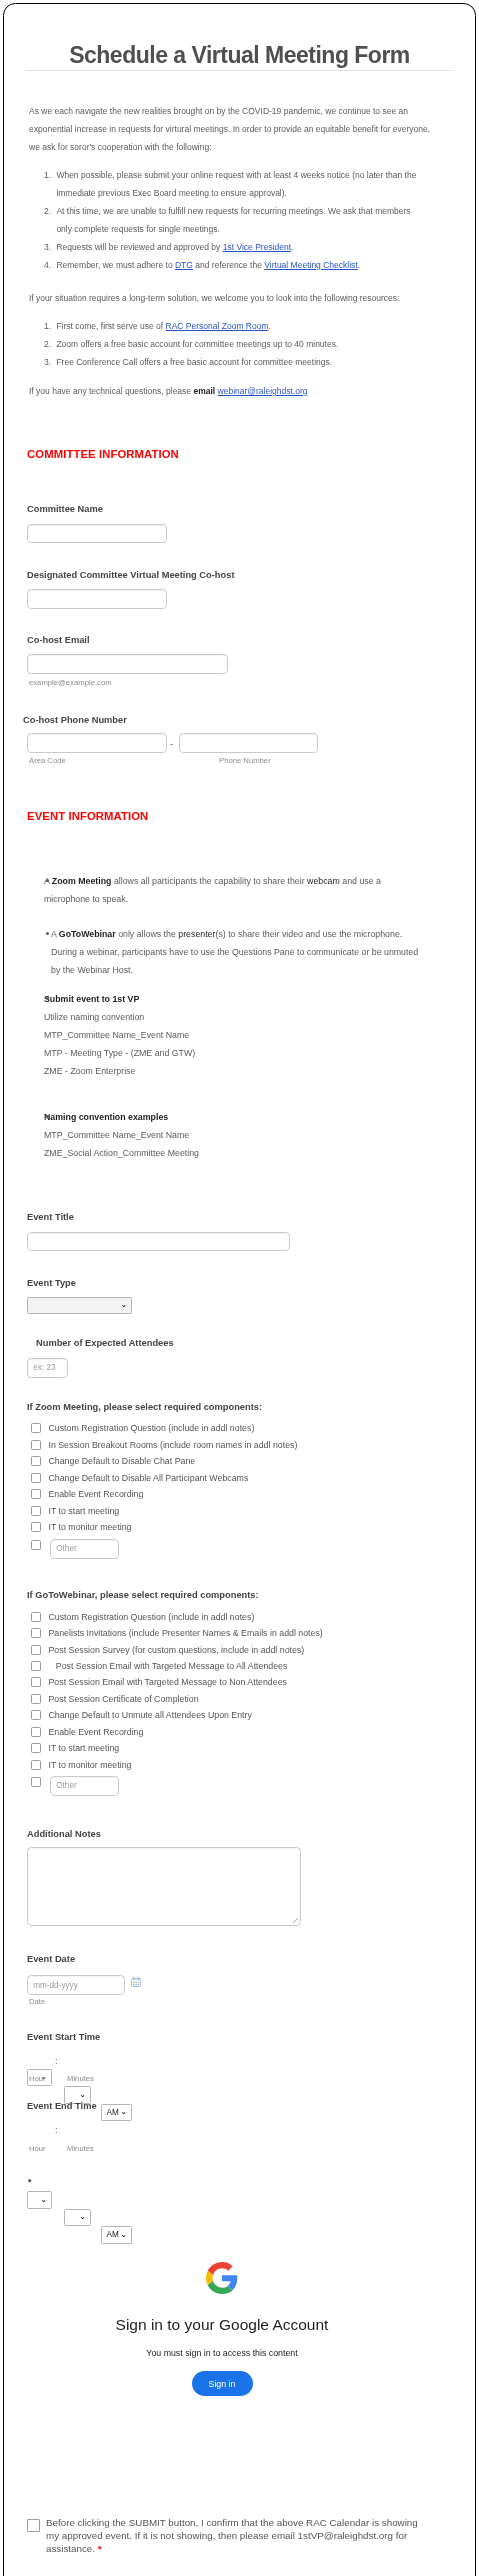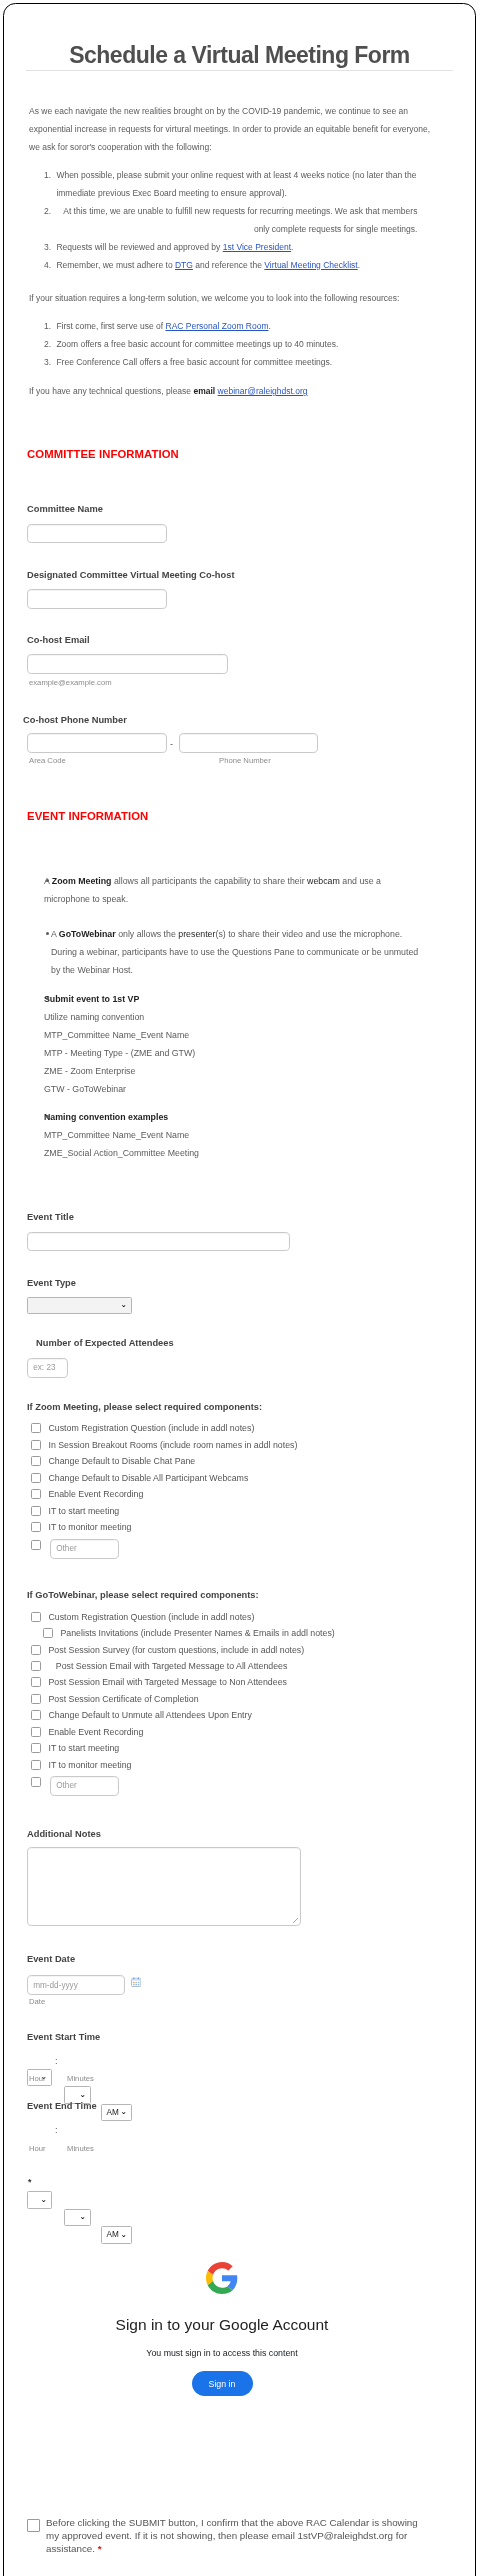--- a/index.html
+++ b/index.html
@@ -55,21 +55,21 @@
 
 <div class="abs body-text" style="top:102px;left:29px;width:410px;">As we each navigate the new realities brought on by the COVID-19 pandemic, we continue to see an exponential increase in requests for virtural meetings. In order to provide an equitable benefit for everyone, we ask for soror's cooperation with the following:</div>
 
 <div class="abs" style="top:166px;left:44px;width:392px;">
   <div class="ol-item">
     <span class="ol-num">1.</span>
     <span class="ol-text" style="width:361px;">When possible, please submit your online request with at least 4 weeks notice (no later than the immediate previous Exec Board meeting to ensure approval).</span>
   </div>
   <div class="ol-item">
     <span class="ol-num">2.</span>
-    <span class="ol-text" style="width:361px;text-align:right;">At this time, we are unable to fulfill new requests for recurring meetings. We ask that members only complete requests for single meetings.</span>
+    <span class="ol-text" style="width:361px;">At this time, we are unable to fulfill new requests for recurring meetings. We ask that members only complete requests for single meetings.</span>
   </div>
   <div class="ol-item">
     <span class="ol-num">3.</span>
     <span class="ol-text" style="width:361px;"><span>Requests will be reviewed and approved by </span><a class="lnk">1st Vice President</a><span>.</span></span>
   </div>
   <div class="ol-item">
     <span class="ol-num">4.</span>
     <span class="ol-text" style="width:361px;"><span>Remember, we must adhere to </span><a class="lnk">DTG</a><span> and reference the </span><a class="lnk">Virtual Meeting Checklist</a><span>.</span></span>
   </div>
 </div>
@@ -127,21 +127,20 @@
 </div>
 
 <div class="abs" style="top:990px;left:0;width:479px;">
   <span class="bullet-dot"></span>
   <div class="bullet-text" style="line-height:18px;">
     <div class="b dk">Submit event to 1st VP</div>
     <div>Utilize naming convention</div>
     <div>MTP_Committee Name_Event Name</div>
     <div>MTP - Meeting Type - (ZME and GTW)</div>
     <div>ZME - Zoom Enterprise</div>
-    <div>GTW - GoToWebinar</div>
   </div>
 </div>
 
 <div class="abs" style="top:1108px;left:0;width:479px;">
   <span class="bullet-dot"></span>
   <div class="bullet-text" style="line-height:18px;">
     <div class="b dk">Naming convention examples</div>
     <div>MTP_Committee Name_Event Name</div>
     <div>ZME_Social Action_Committee Meeting</div>
   </div>
@@ -188,21 +187,21 @@
     <span class="cb-label">IT to monitor meeting</span>
   </div>
 <span class="abs cb" style="top:1540px;left:27px;"></span>
 <input class="abs inp" style="top: 1539px; left: 50px; width: 69px; height: 19.6px;" placeholder="Other">
 
 <div class="abs sub-heading" style="top:1590px;left:27px;">If GoToWebinar, please select required components:</div>
 <div class="abs cb-row" style="top:1612px;left:27px;">
     <span class="cb"></span>
     <span class="cb-label">Custom Registration Question (include in addl notes)</span>
   </div>
-<div class="abs cb-row" style="top:1628px;left:39px;align-items:center;">
+<div class="abs cb-row" style="top:1628px;left:27px;align-items:center;">
     <span class="cb"></span>
     <span class="cb-label">Panelists Invitations (include Presenter Names &amp; Emails in addl notes)</span>
   </div>
 <div class="abs cb-row" style="top:1645px;left:27px;">
     <span class="cb"></span>
     <span class="cb-label">Post Session Survey (for custom questions, include in addl notes)</span>
   </div>
 <div class="abs cb-row" style="top:1661px;left:27px;gap:15px;">
     <span class="cb"></span>
     <span class="cb-label">Post Session Email with Targeted Message to All Attendees</span>

